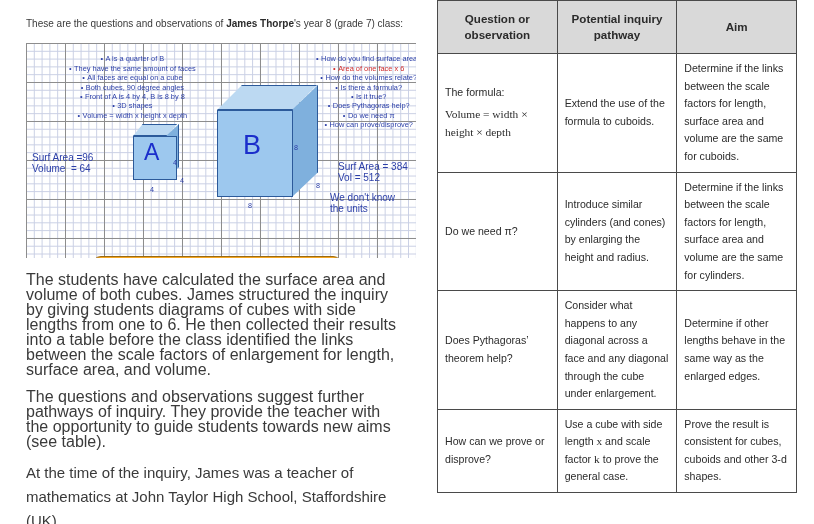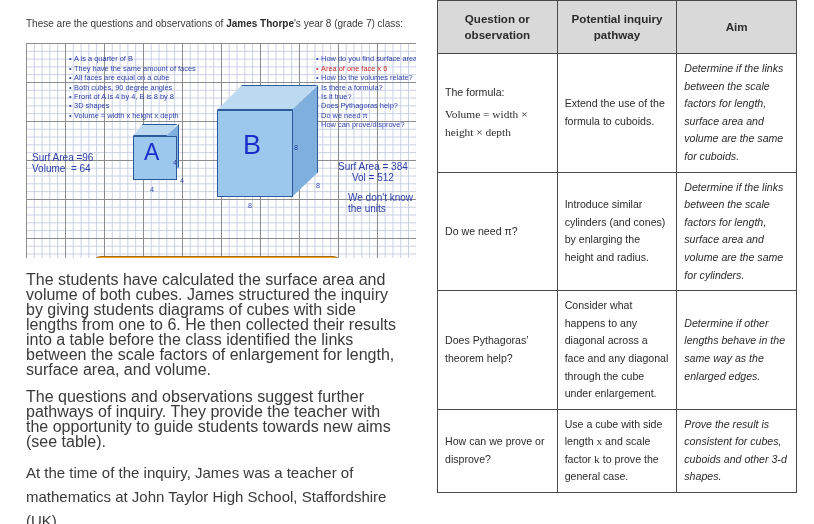--- a/index.html
+++ b/index.html
@@ -31,21 +31,21 @@
     background-size:
       39px 39px,
       39px 39px,
       7.8px 7.8px,
       7.8px 7.8px;
     background-position:0 0,0 0,0 0,0 0;
     overflow:hidden;
   }
 
   .bullets{position:absolute;font-size:7.4px;line-height:9.4px;color:#2c3fa8;}
-  .bullets li{list-style:none;margin:0;padding:0;white-space:nowrap;}
+  .bullets li{list-style:none;margin:0;padding:0;white-space:nowrap;text-align:center;}
   .bullets li::before{content:"\2022";margin-right:2.5px;}
   .bullets.left{left:3px;top:4px;}
   .bullets.right{left:250px;top:4px;}
   .bullets li.red{color:#d02b2b;}
 
   .cube{position:absolute;}
   .cube .front{position:absolute;background:#9dc8ee;border:1.1px solid #2c5a9a;box-sizing:border-box;}
   .cube .top{position:absolute;background:#bcd9f2;border:1.1px solid #2c5a9a;box-sizing:border-box;}
   .cube .side{position:absolute;background:#7fb0dd;border:1.1px solid #2c5a9a;box-sizing:border-box;}
   .cube .glyph{
@@ -81,21 +81,21 @@
     vertical-align:middle;
     padding:6px 7px;
     font-size:10.6px;line-height:17.6px;color:#2b2b2b;
   }
   table.inq th{
     background:#d9d9d9;font-weight:700;text-align:center;
     font-size:11.6px;line-height:16px;padding:10px 6px;
   }
   table.inq td.c1{width:103px;}
   table.inq td.c2{width:108px;}
-  table.inq td.c3{width:149px;font-style:italic;}
+  table.inq td.c3{width:149px;}
   .mathline{font-family:"Liberation Serif", serif;font-size:11.4px;}
   .gap{display:block;height:5px;}
 </style>
 </head>
 <body>
 
 <div class="page">
 
   <div class="left-col">
 
@@ -144,24 +144,24 @@
                     clip-path:polygon(0 100%,25% 0,100% 0,75% 100%);"></div>
         <div class="side" style="left:75px;top:0px;width:26px;height:112px;
                     clip-path:polygon(0 22%,100% 0,100% 78%,0 100%);"></div>
         <div class="front" style="left:0px;top:25px;width:76px;height:87px;"></div>
         <div class="glyph" style="left:26px;top:47px;font-size:27px;line-height:27px;">B</div>
       </div>
       <div class="dim" style="left:222px;top:158px;">8</div>
       <div class="dim" style="left:268px;top:100px;">8</div>
       <div class="dim" style="left:290px;top:138px;">8</div>
 
-      <div class="stat" style="left:312px;top:119px;white-space:pre;text-align:center;">Surf Area = 384
+      <div class="stat" style="left:312px;top:119px;white-space:pre;">Surf Area = 384
 Vol = 512</div>
 
-      <div class="stat" style="left:322px;top:150px;white-space:pre;">We don't know
+      <div class="stat" style="left:304px;top:150px;white-space:pre;">We don't know
 the units</div>
 
       <div class="callout">The surface area and the volume of cube B are twice the surface area and volume of cube A</div>
 
     </div>
 
     <p class="body-p" style="margin-top:14px;">The students have calculated the surface area and volume of both cubes. James structured the inquiry by giving students diagrams of cubes with side lengths from one to 6. He then collected their results into a table before the class identified the links between the scale factors of enlargement for length, surface area, and volume.</p>
     <p class="body-p">The questions and observations suggest further pathways of inquiry. They provide the teacher with the opportunity to guide students towards new aims (see table).</p>
     <p class="body-p small">At the time of the inquiry, James was a teacher of mathematics at John Taylor High School, Staffordshire (UK).</p>
   </div>

